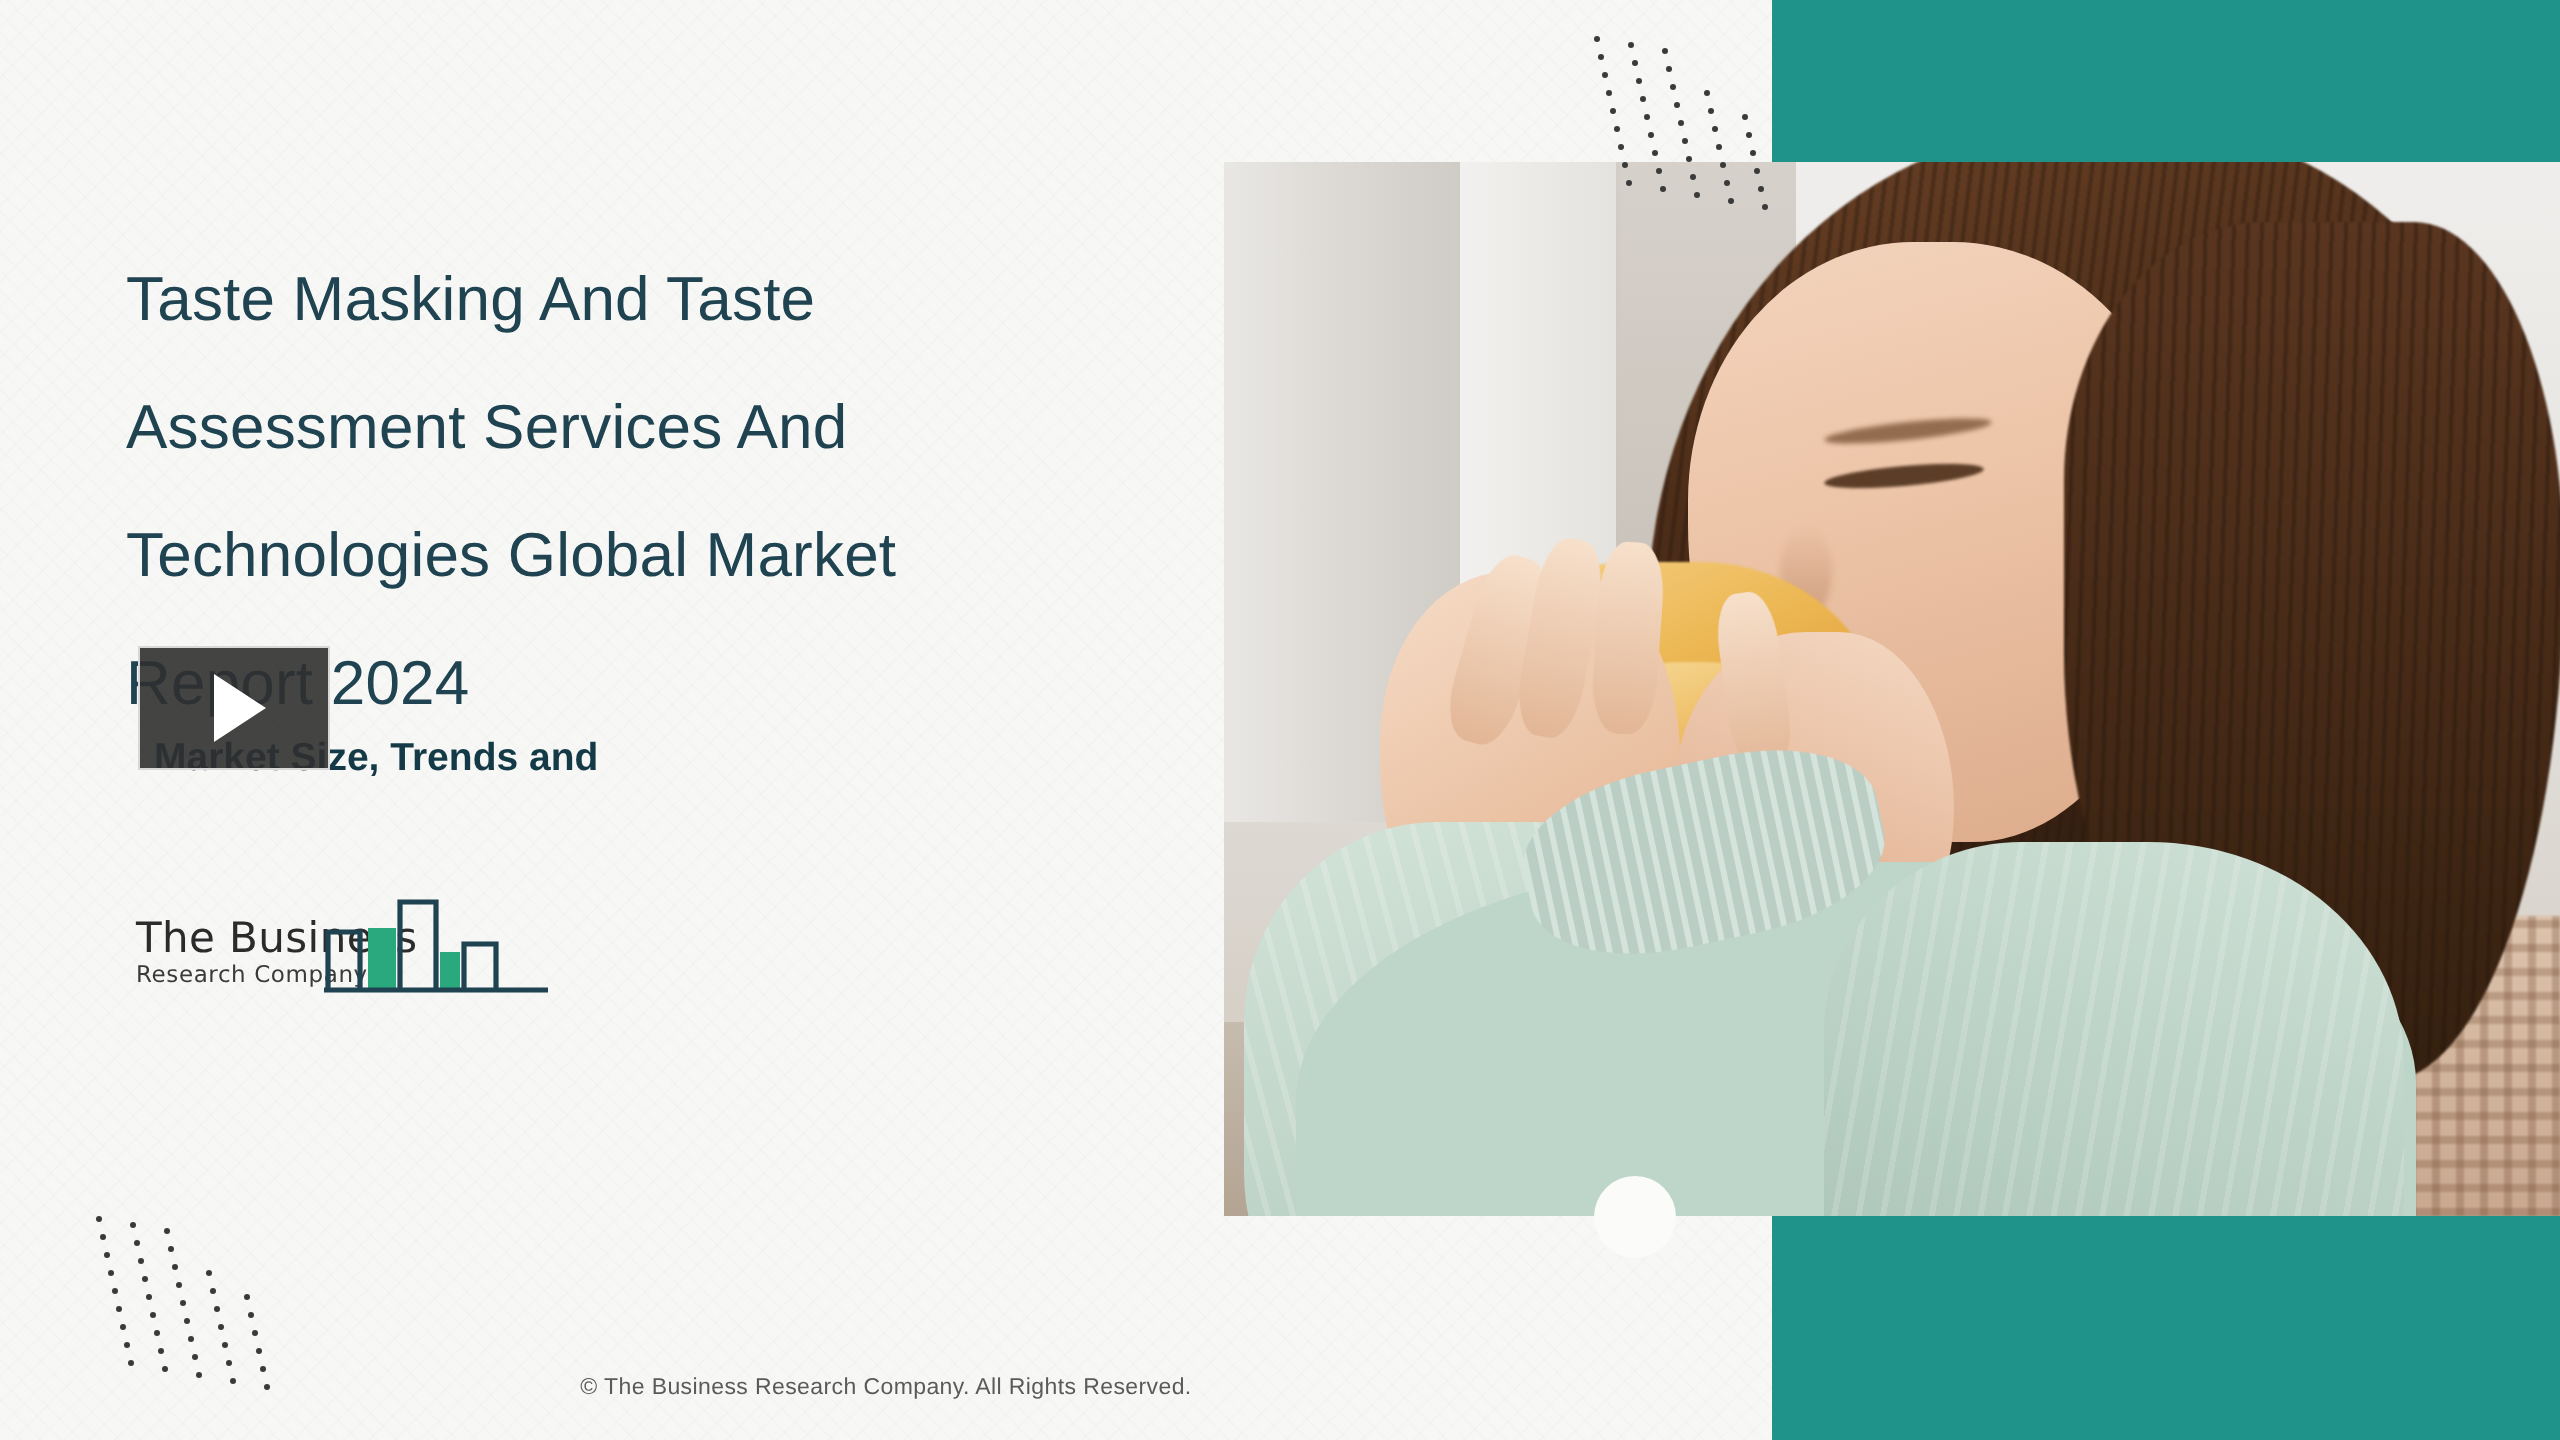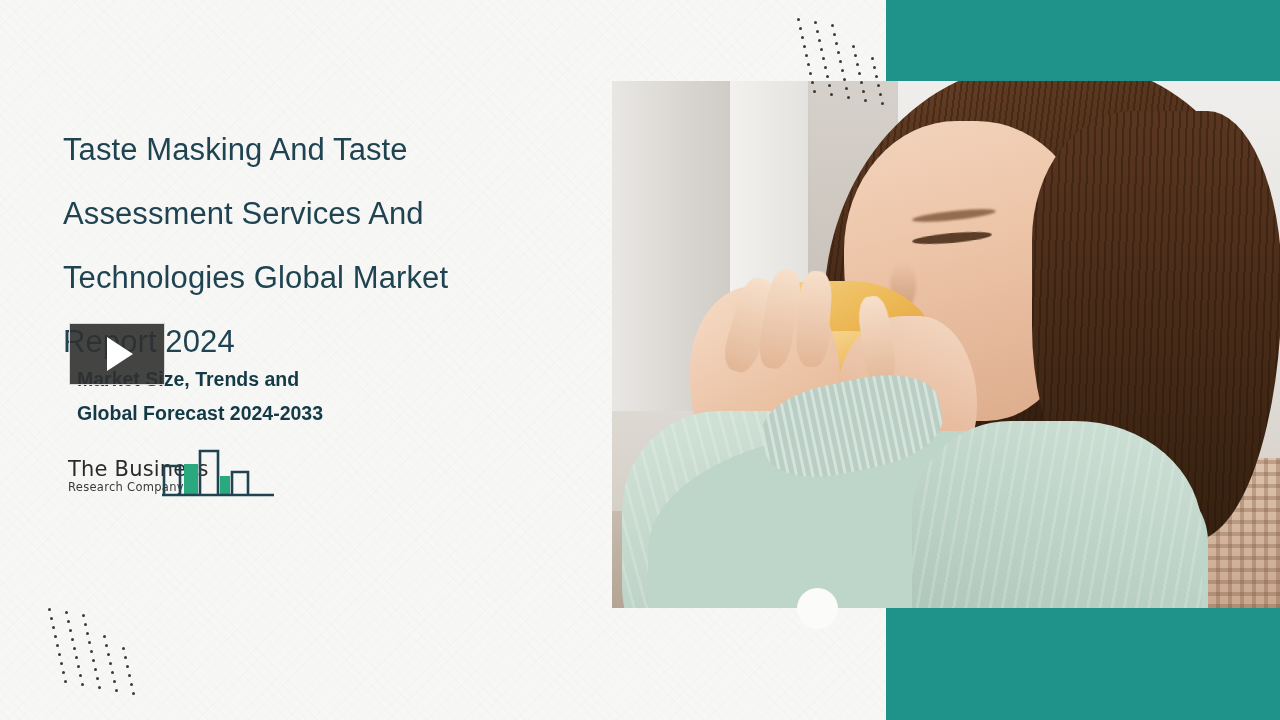--- a/index.html
+++ b/index.html
@@ -383,21 +383,20 @@
       <div class="dot" style="left: 33px; top: 75px;"></div>
       <div class="dot" style="left: 50px; top: 78px;"></div>
       <div class="dot" style="left: 67px; top: 81px;"></div>
       <div class="dot" style="left: 84px; top: 84px;"></div>
     </div>
 
   <div id="title">Taste Masking And Taste Assessment Services And Technologies Global Market Report 2024</div>
 
   <div id="subtitle">
     <div>Market Size, Trends and</div>
-    <div>Global Forecast 2024-2033</div>
   </div>
 
   <div id="play-button" title="Play">
     <div class="tri"></div>
   </div>
 
   <div id="logo">
     <div class="logo-text">
       <div class="logo-line1">The Business</div>
       <div class="logo-line2">Research Company</div>
@@ -411,14 +410,15 @@
       <polyline points="38,46 38,3 56,3 56,46" fill="none" stroke="#1f4350" stroke-width="2.6"></polyline>
 
       <rect x="58" y="28" width="10" height="18" fill="#2aa87e"></rect>
 
       <polyline points="70,46 70,24 86,24 86,46" fill="none" stroke="#1f4350" stroke-width="2.6"></polyline>
 
       <line x1="-30" y1="47" x2="112" y2="47" stroke="#1f4350" stroke-width="2.6"></line>
     </svg>
   </div>
 
+  <div id="footer">© The Business Research Company.  All Rights Reserved.</div>
 
 </div>
 
 </body></html>

